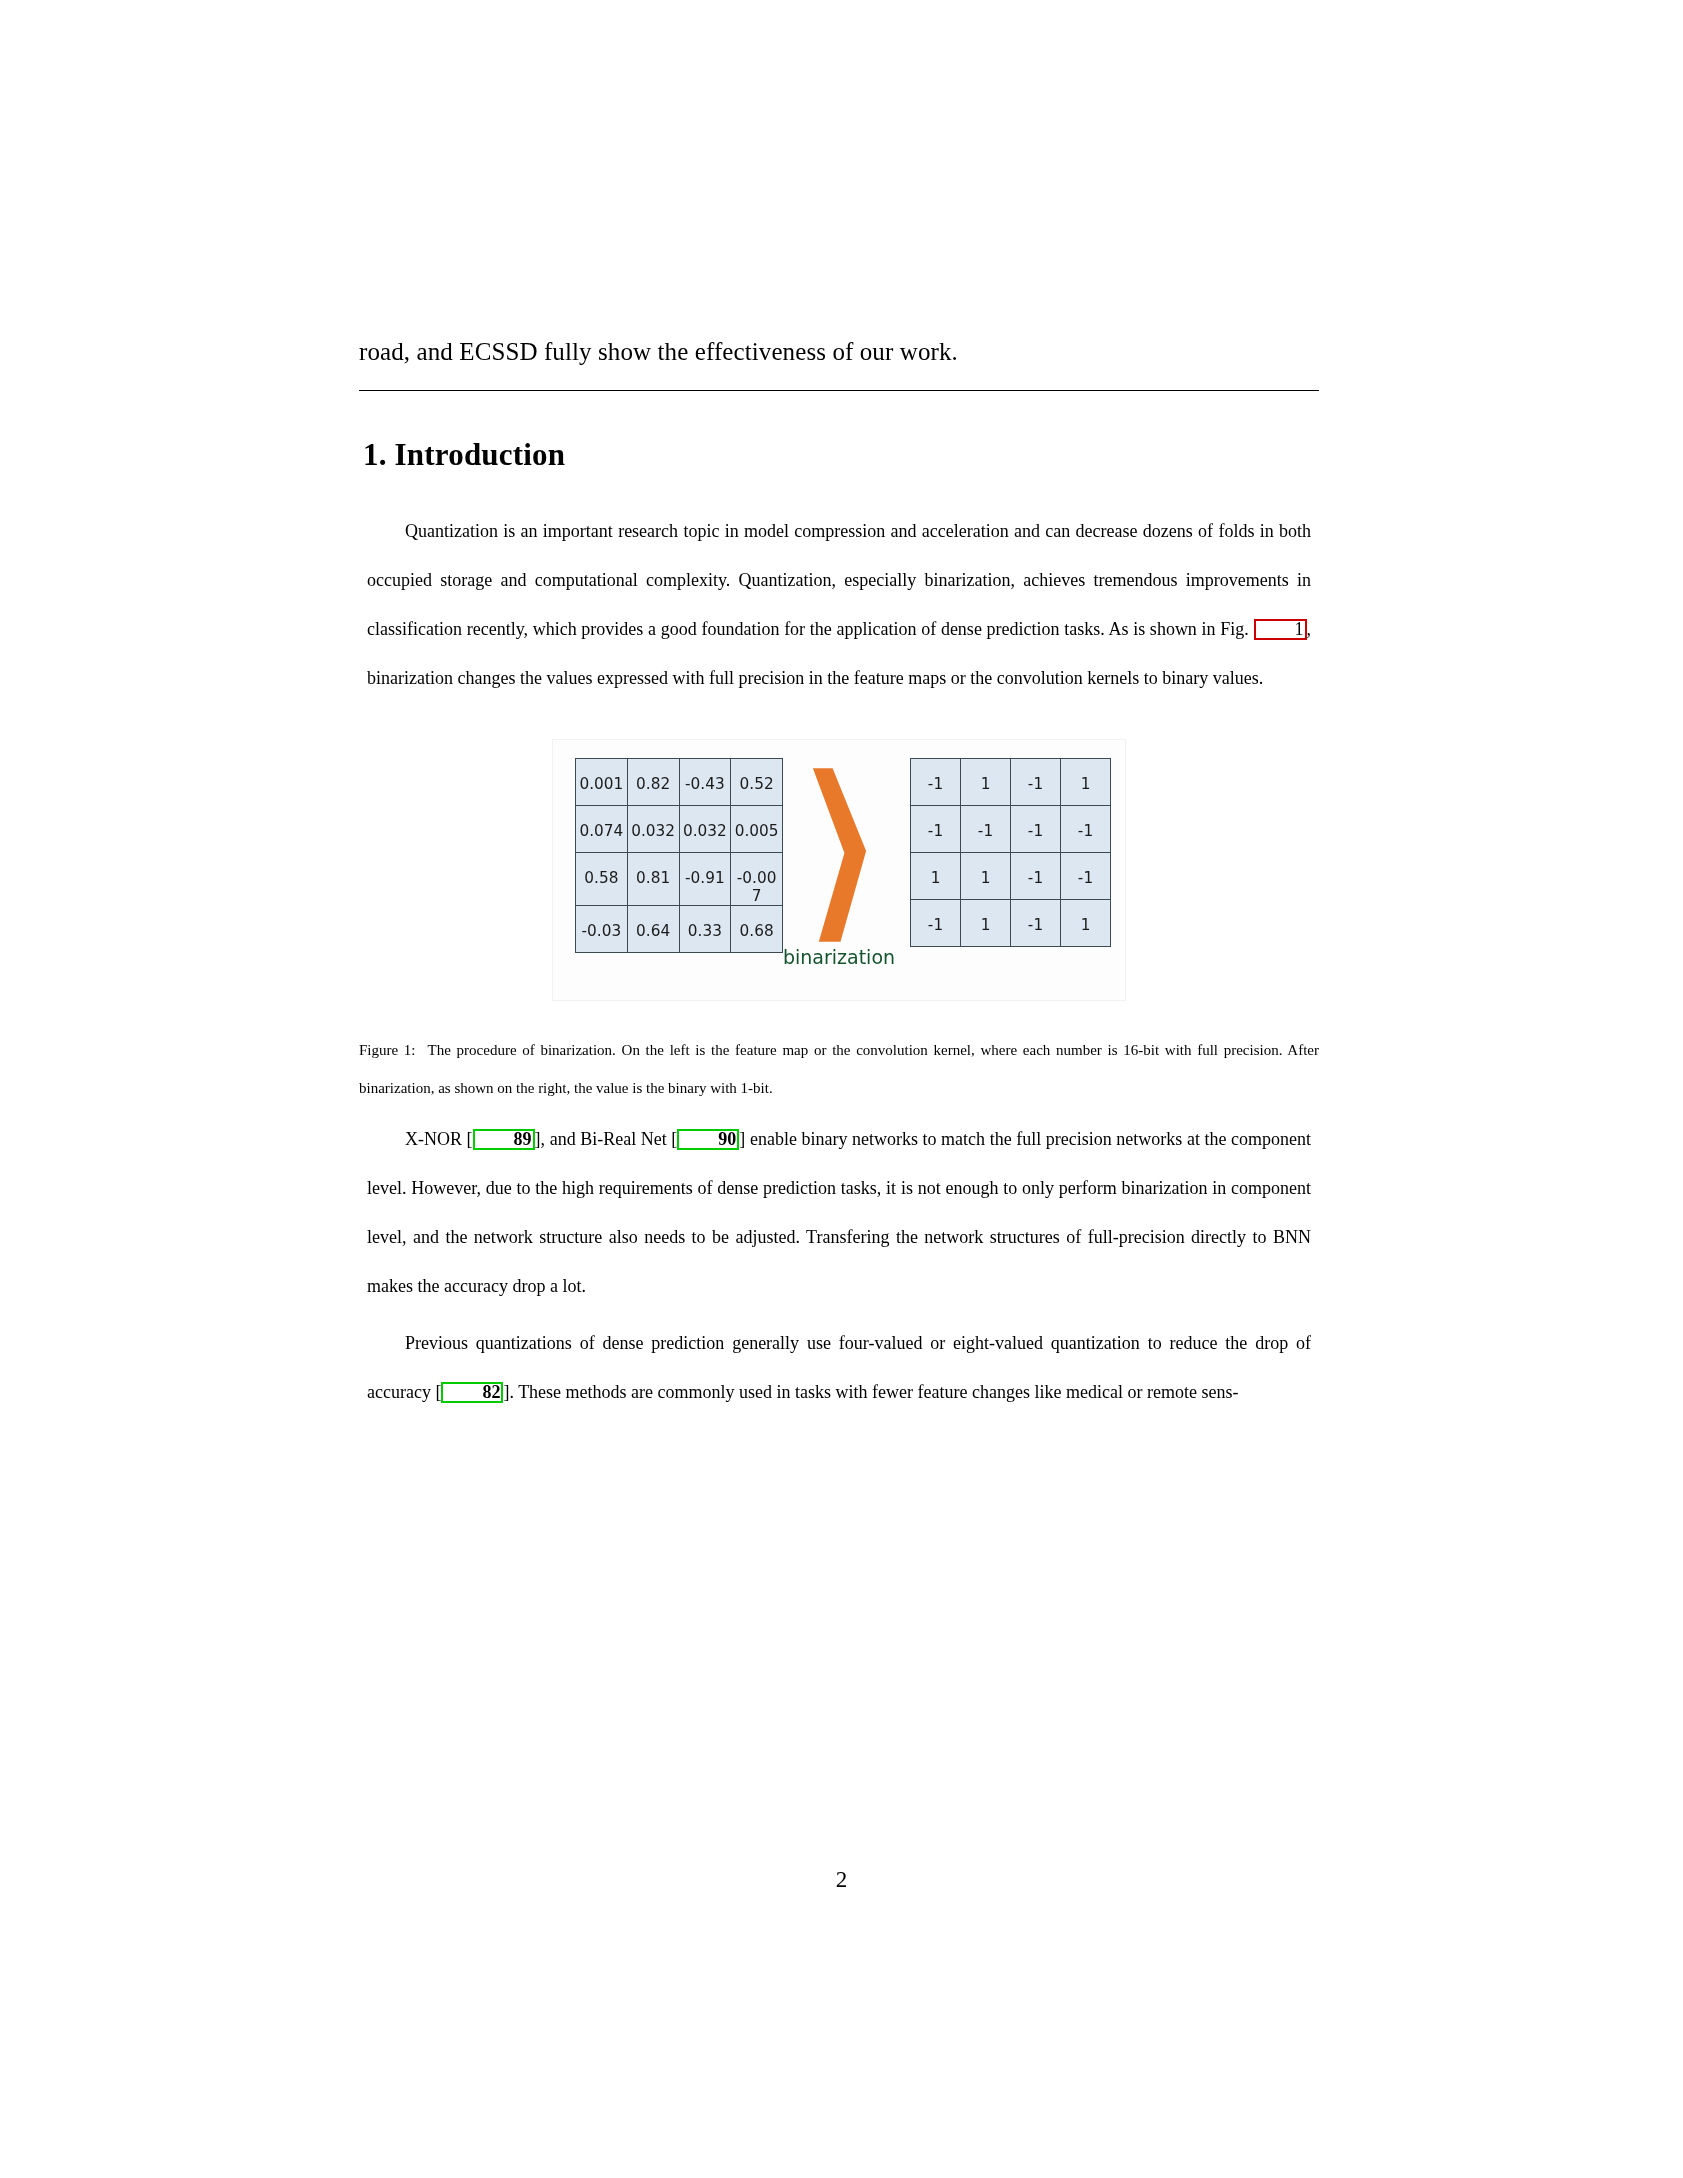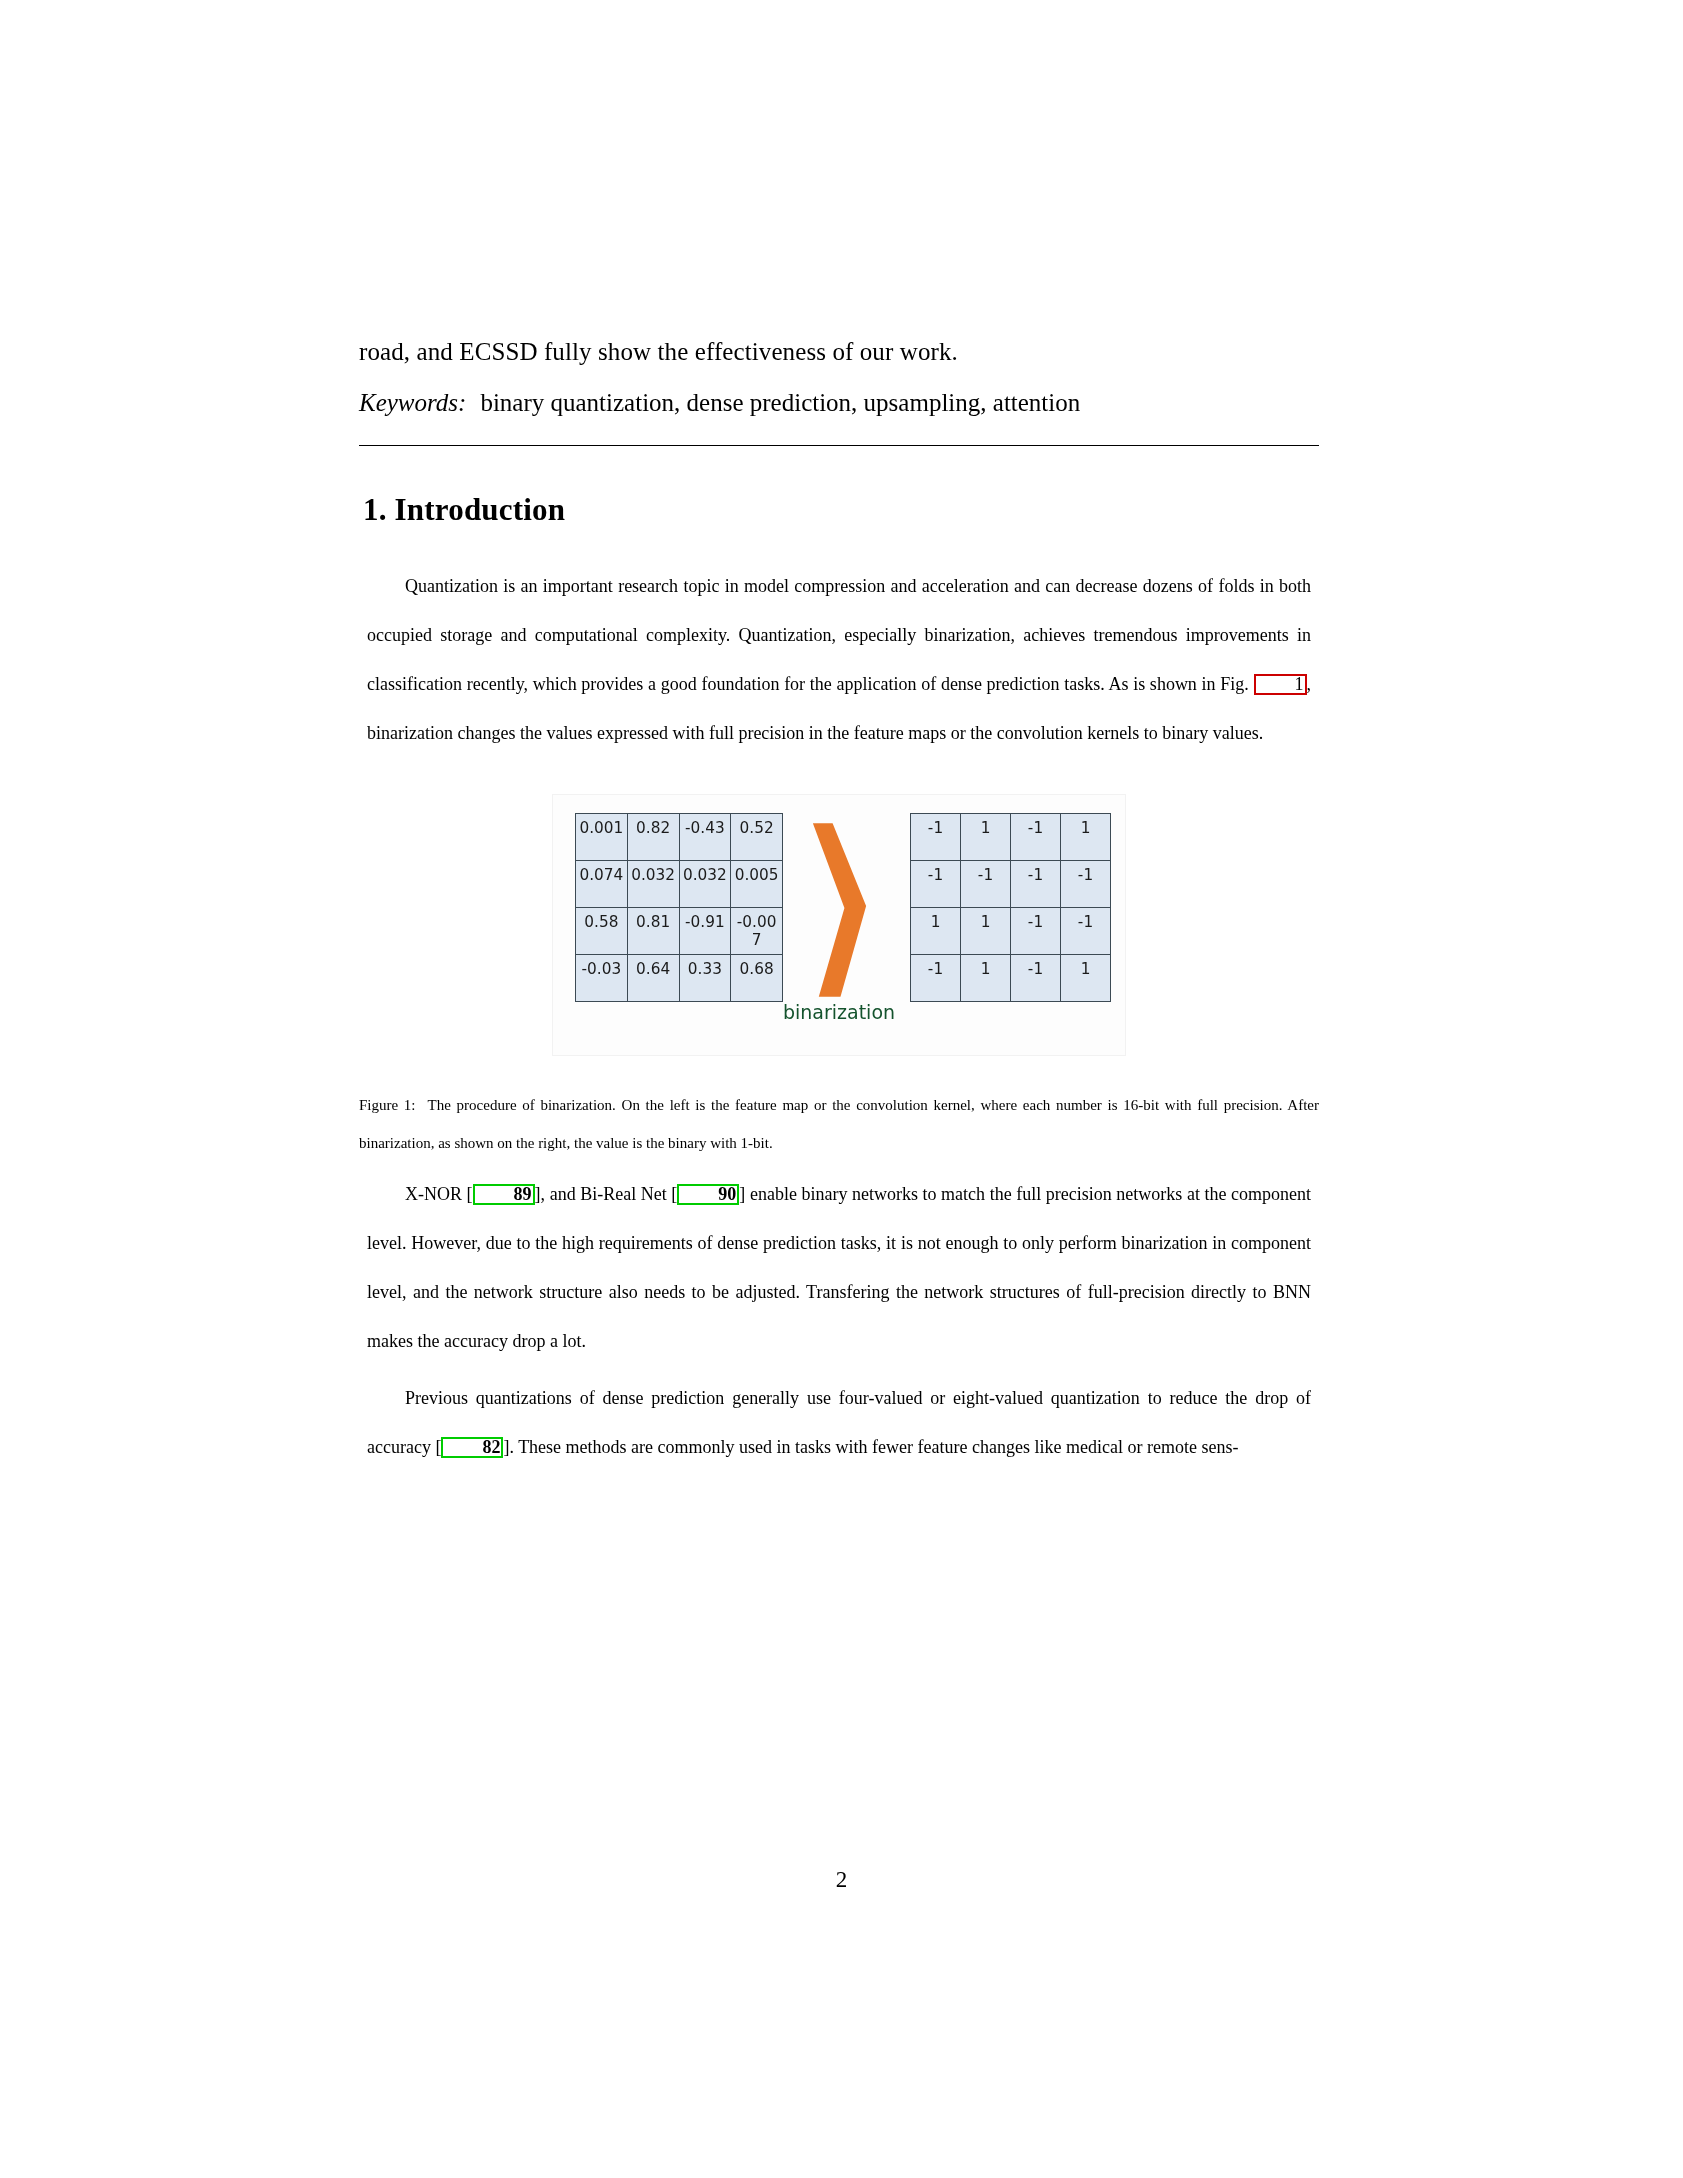--- a/index.html
+++ b/index.html
@@ -116,21 +116,21 @@
   .matrix td {
     border: 1.6px solid #3c4a54;
     background: #dde7f2;
     width: 51px;
     height: 47px;
     font-family: "DejaVu Sans", "Liberation Sans", sans-serif;
     font-size: 15.3px;
     color: #1b1b1b;
     text-align: center;
     vertical-align: top;
-    padding: 5px 2px 0 2px;
+    padding: 16px 2px 0 2px;
     line-height: 18px;
     word-break: break-all;
     overflow: hidden;
   }
   .matrix.right td {
     width: 50px;
     vertical-align: top;
   }
 
   .arrow-chevron {
@@ -174,23 +174,20 @@
 </style>
 </head>
 <body>
 
 <div class="page">
 
   <div class="content">
 
     <div class="lead-line">road, and ECSSD fully show the effectiveness of our work.</div>
 
-    <div class="keywords">
-      <span class="kw-label">Keywords:</span><span class="kw-body">binary quantization, dense prediction, upsampling, attention</span>
-    </div>
 
     <div class="rule"></div>
 
     <div class="section-heading">1. Introduction</div>
 
     <p class="body-par indent"><span>Quantization is an important research topic in model compression and acceleration and can decrease dozens of folds in both occupied storage and computational complexity. Quantization, especially binarization, achieves tremendous improvements in classification recently, which provides a good foundation for the application of dense prediction tasks. As is shown in Fig. </span><span class="cite-red">1</span><span>, binarization changes the values expressed with full precision in the feature maps or the convolution kernels to binary values.</span></p>
 
     <div class="figure-wrap">
       <div class="figure-canvas">
 

